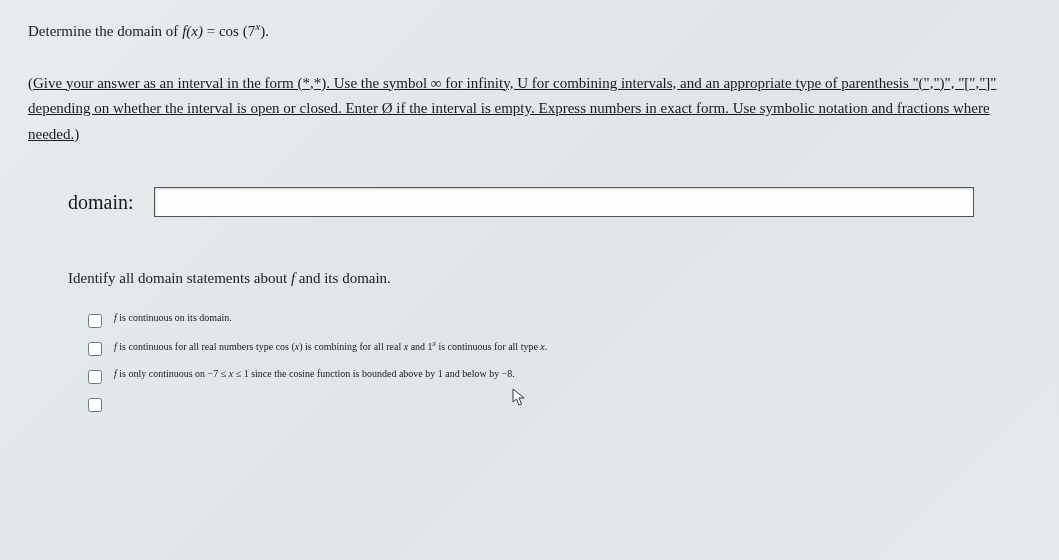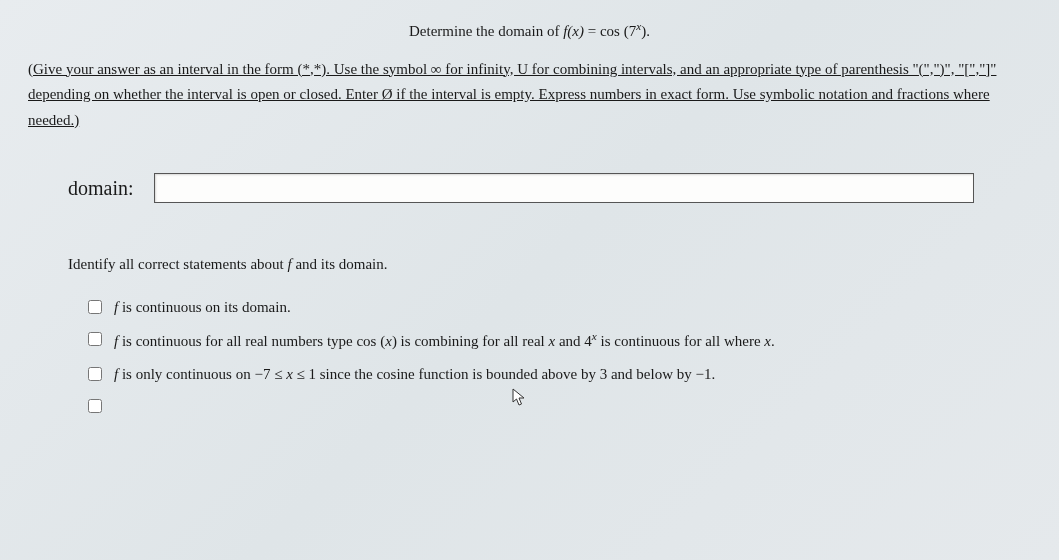--- a/index.html
+++ b/index.html
@@ -11,22 +11,21 @@
       font-family: Georgia, 'Times New Roman', serif;
       background: linear-gradient(135deg, #e8ecef 0%, #dfe5e8 50%, #e5e9ec 100%);
       width: 1059px;
       height: 560px;
       padding: 18px 28px;
       color: #1a1a1a;
       font-size: 15px;
       line-height: 1.5;
     }
     .question-text {
-      margin-bottom: 14px;
-      text-align: center;
+      margin-bottom: 28px;
     }
     .instructions {
       margin-bottom: 40px;
       line-height: 1.7;
       text-decoration: underline;
     }
     .math-var {
       font-style: italic;
       font-family: 'Times New Roman', serif;
     }
@@ -68,21 +67,21 @@
       margin-bottom: 10px;
     }
     .checkbox-item input[type="checkbox"] {
       margin-top: 4px;
       margin-right: 12px;
       width: 14px;
       height: 14px;
       flex-shrink: 0;
     }
     .checkbox-label {
-      font-size: 15px;
+      font-size: 10px;
       text-align: center;
     }
     .cursor {
       position: absolute;
       left: 512px;
       top: 388px;
       pointer-events: none;
     }
   </style>
 </head>
@@ -93,43 +92,43 @@
 </div>
 
 <div class="instructions">(Give your answer as an interval in the form (*,*). Use the symbol ∞ for infinity, U for combining intervals, and an appropriate type of parenthesis "(",")", "[","]" depending on whether the interval is open or closed. Enter Ø if the interval is empty. Express numbers in exact form. Use symbolic notation and fractions where needed.)</div>
 
 <div class="domain-row">
   <span class="domain-label">domain:</span>
   <input type="text" class="domain-input" value="" style="">
 </div>
 
 <div class="identify-heading">
-  <span>Identify all correct statements about </span><span class="math-var">f</span><span> and its domain.</span>
+  <span>Identify all domain statements about </span><span class="math-var">f</span><span> and its domain.</span>
 </div>
 
 <div class="checkbox-list">
 
   <div class="checkbox-item">
     <input type="checkbox" style="">
     <span class="checkbox-label">
       <span class="math-var">f</span><span> is continuous on its domain.</span>
     </span>
   </div>
 
   <div class="checkbox-item">
     <input type="checkbox" style="">
     <span class="checkbox-label">
-      <span class="math-var">f</span><span> is continuous for all real numbers type cos (</span><span class="math-var">x</span><span>) is combining for all real </span><span class="math-var">x</span><span> and 4</span><span class="sup">x</span><span> is continuous for all where </span><span class="math-var">x</span><span>.</span>
+      <span class="math-var">f</span><span> is continuous for all real numbers type cos (</span><span class="math-var">x</span><span>) is combining for all real </span><span class="math-var">x</span><span> and 1</span><span class="sup">x</span><span> is continuous for all type </span><span class="math-var">x</span><span>.</span>
     </span>
   </div>
 
   <div class="checkbox-item">
     <input type="checkbox" style="">
     <span class="checkbox-label">
-      <span class="math-var">f</span><span> is only continuous on −7 ≤ </span><span class="math-var">x</span><span> ≤ 1 since the cosine function is bounded above by 3 and below by −1.</span>
+      <span class="math-var">f</span><span> is only continuous on −7 ≤ </span><span class="math-var">x</span><span> ≤ 1 since the cosine function is bounded above by 1 and below by −8.</span>
     </span>
   </div>
 
   <div class="checkbox-item">
     <input type="checkbox" style="">
   </div>
 
 </div>
 
 <svg class="cursor" width="16" height="20" viewBox="0 0 16 20">

